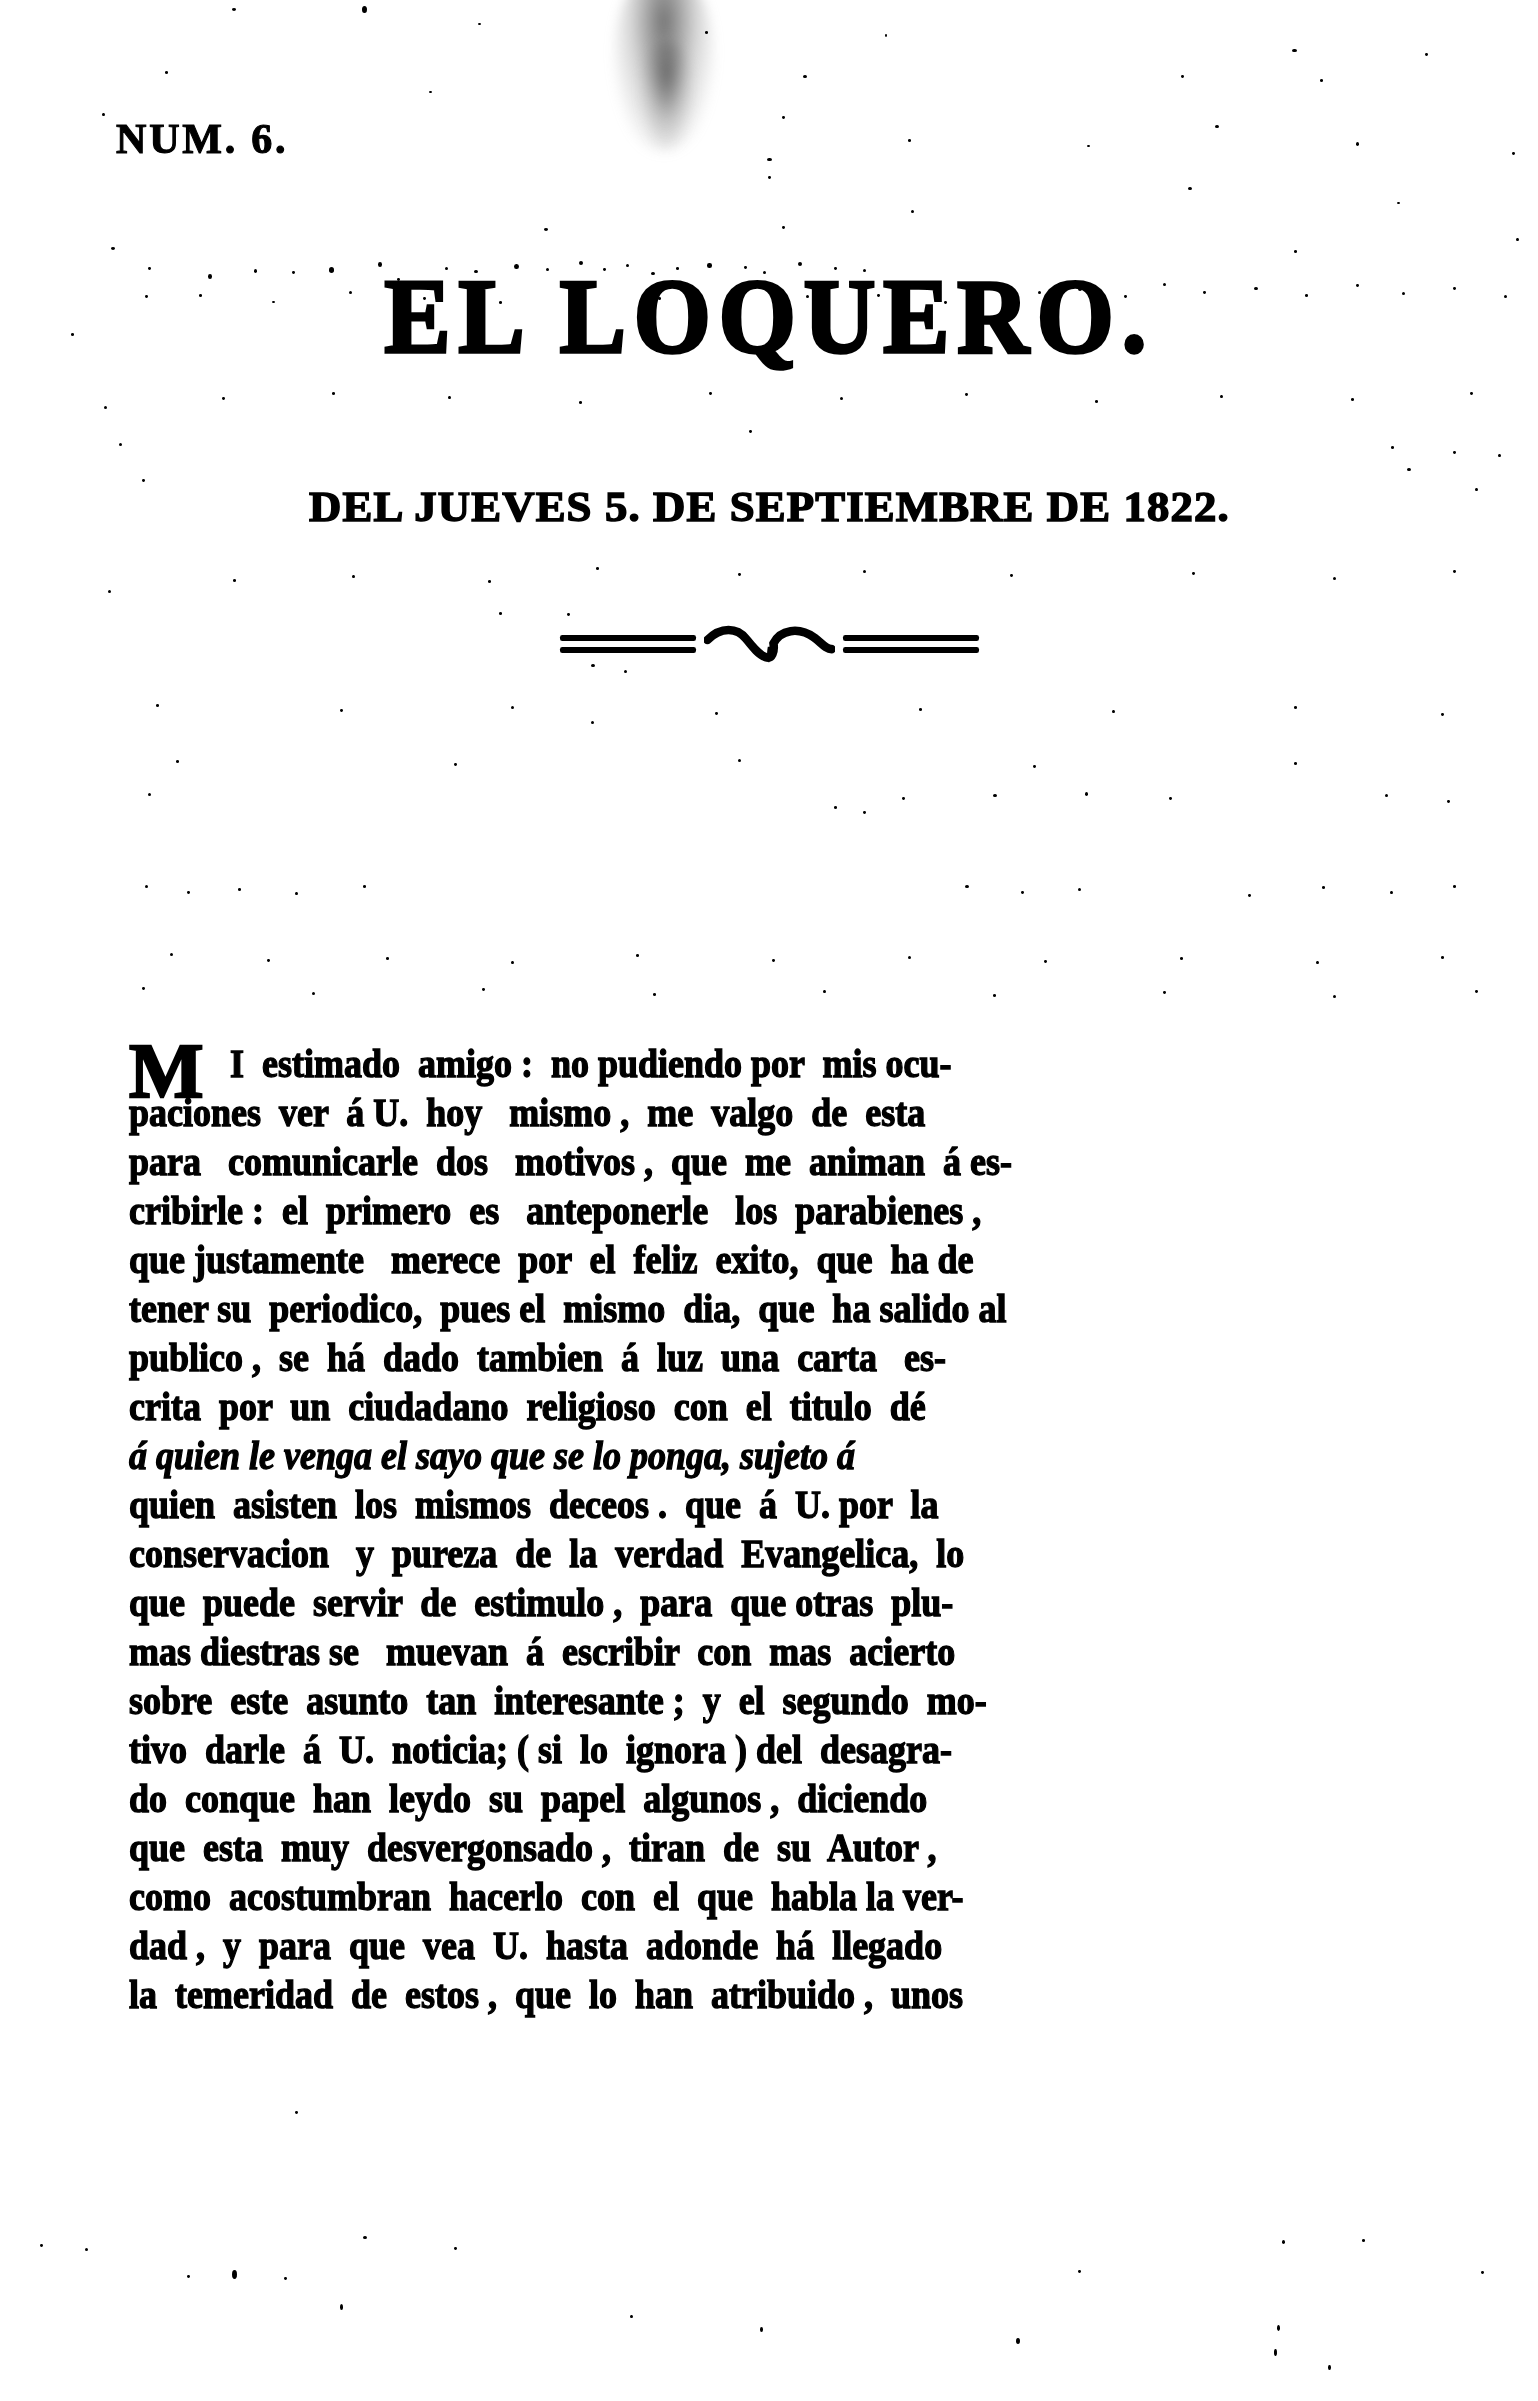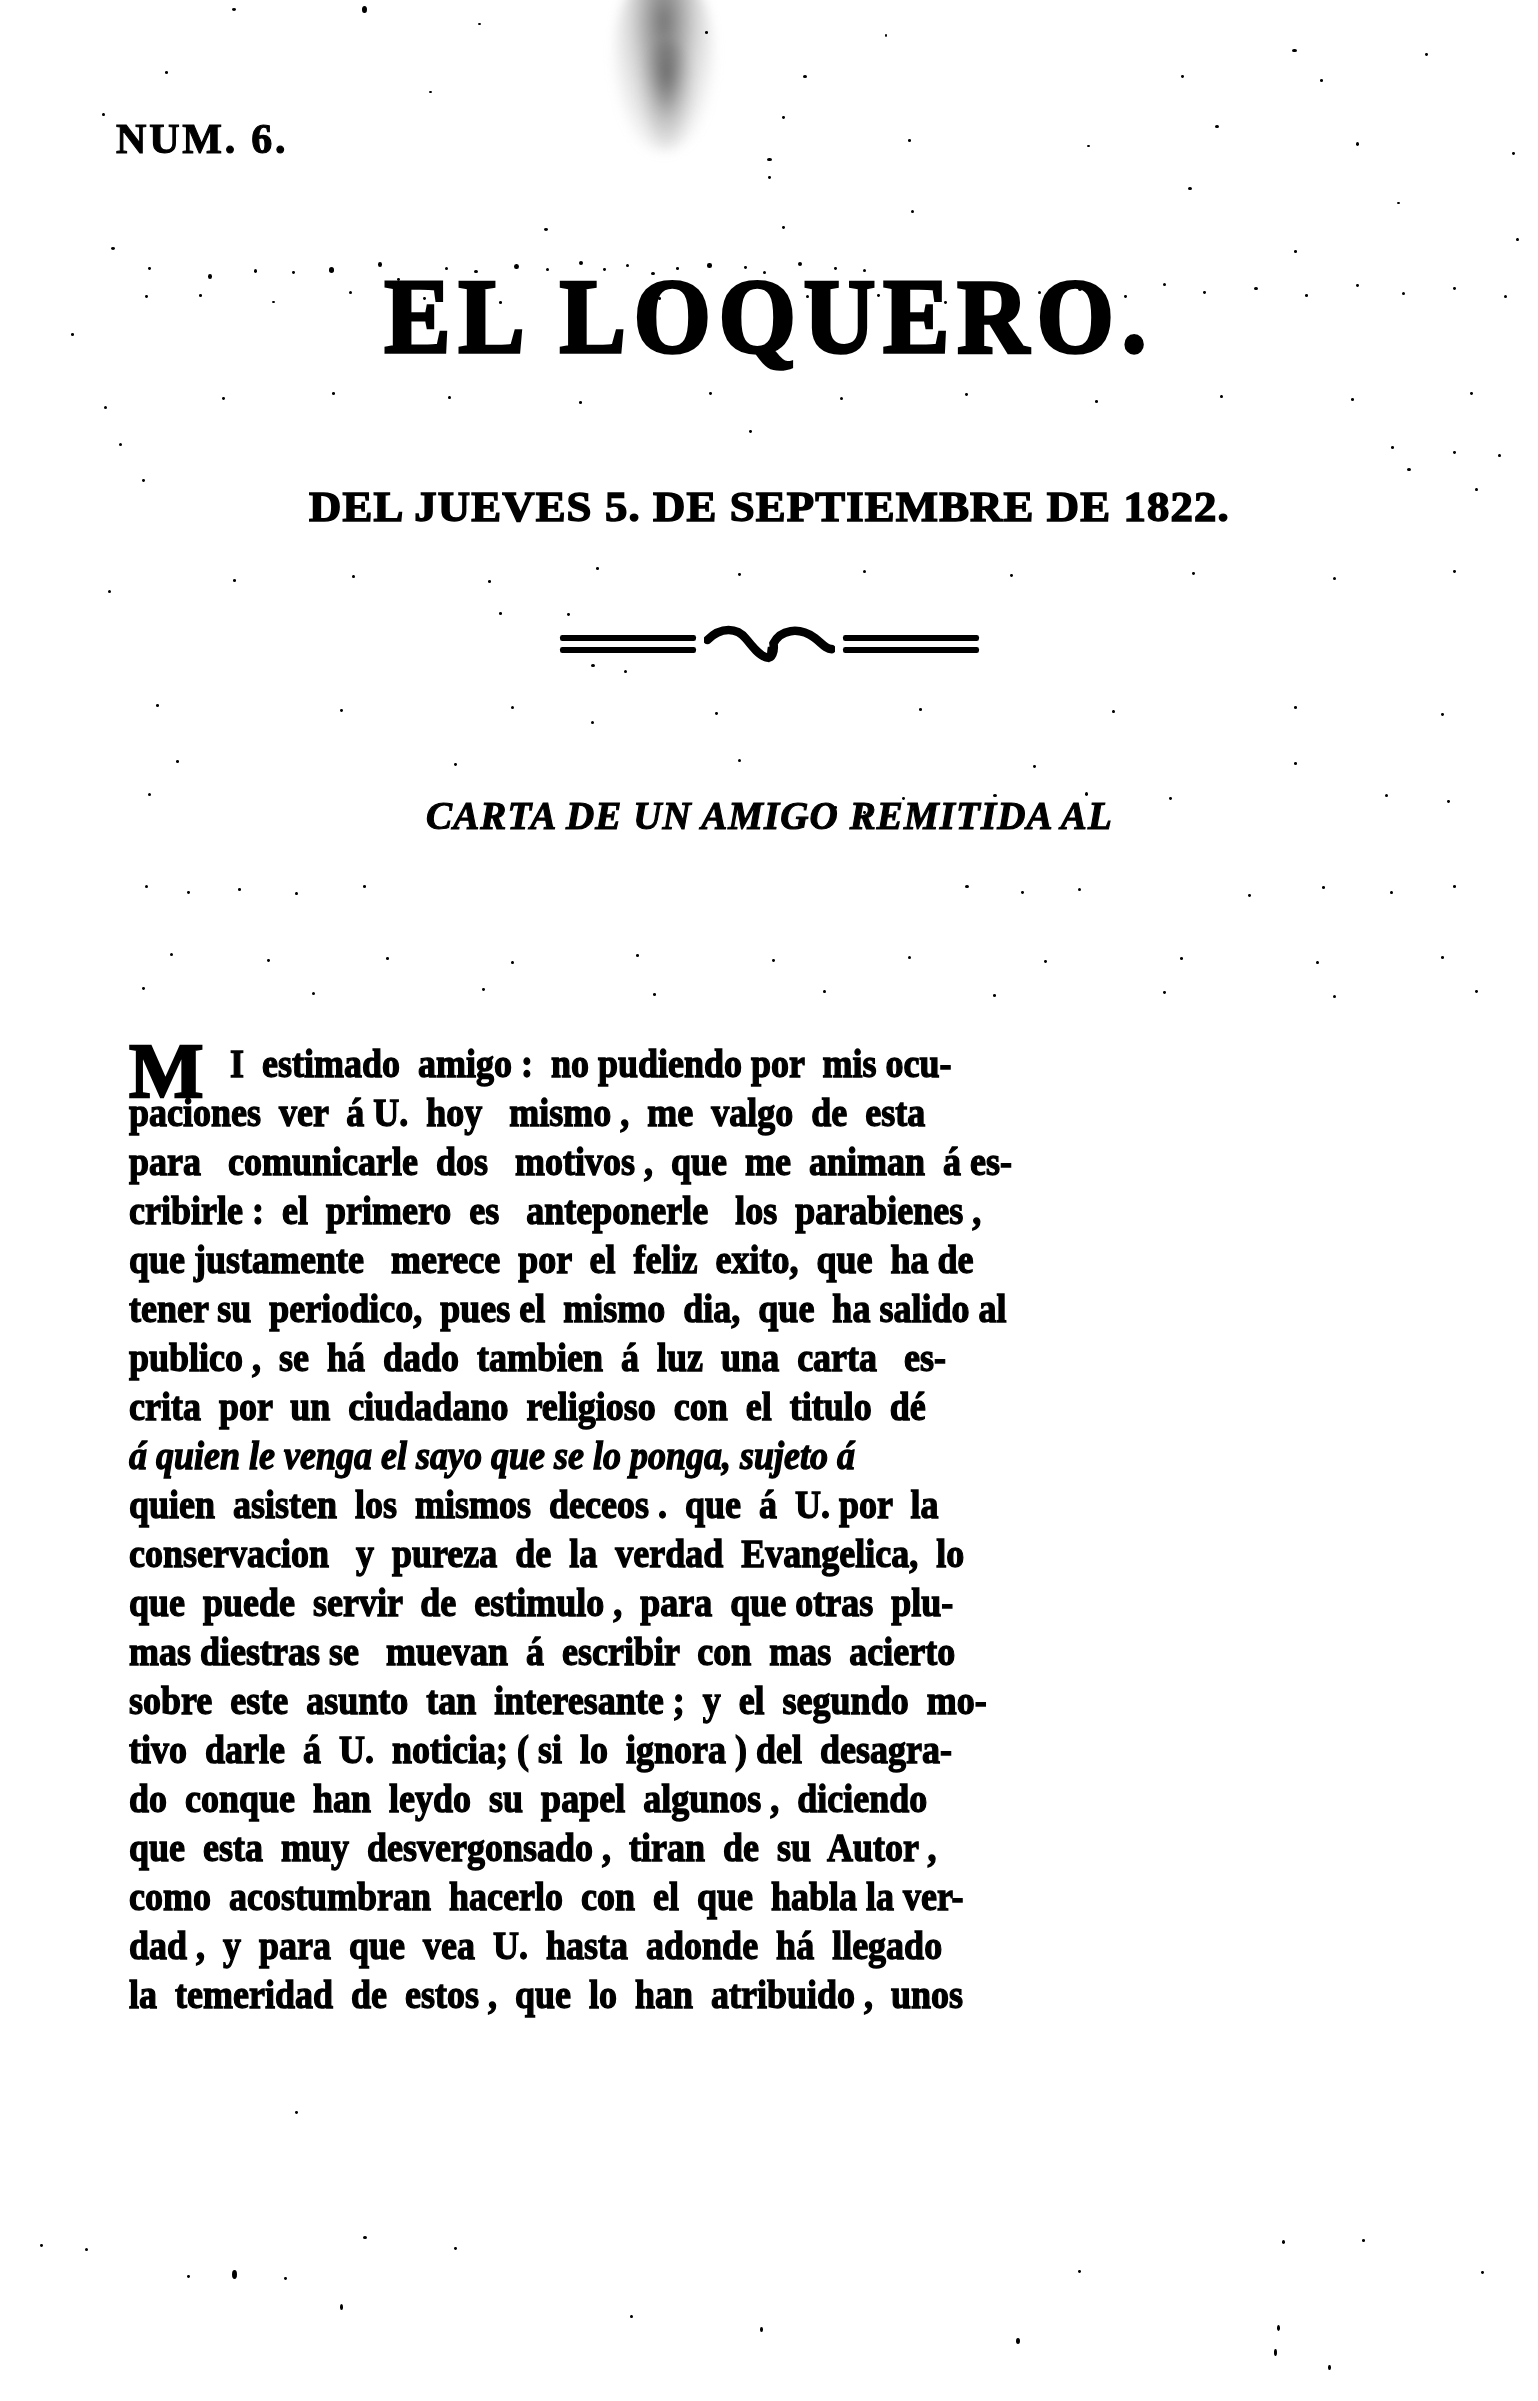--- a/index.html
+++ b/index.html
@@ -195,21 +195,20 @@
         <path d="M112 40 C 110 52, 110 62, 114 68 C 118 62, 118 52, 116 40 Z" fill="#000"></path>
       </svg>
     </div>
     <div class="orn-bar">
       <span></span>
         <span></span>
     </div>
   </div>
 
   <div id="section-heading">
-    <div class="line1">CARTA DE UN AMIGO REMITIDA AL</div>
   </div>
 
   <div id="letter-body">
     <div id="drop-cap">M</div>
 
   <div class="bodyline firstline">I  estimado  amigo :  no pudiendo por  mis ocu-</div>
       <div class="bodyline">paciones  ver  á U.  hoy   mismo ,  me  valgo  de  esta</div>
       <div class="bodyline">para   comunicarle  dos   motivos ,  que  me  animan  á es-</div>
       <div class="bodyline">cribirle :  el  primero  es   anteponerle   los  parabienes ,</div>
       <div class="bodyline">que justamente   merece  por  el  feliz  exito,  que  ha de</div>

